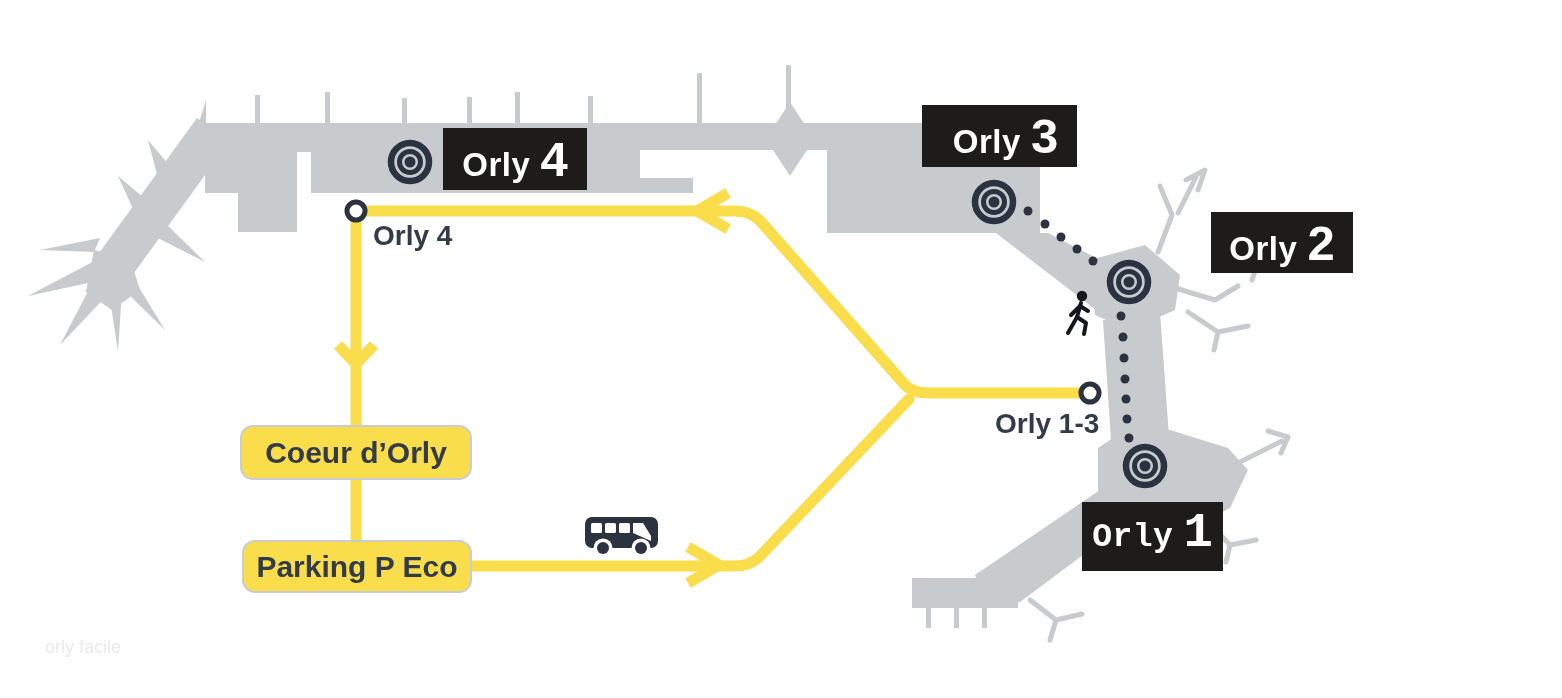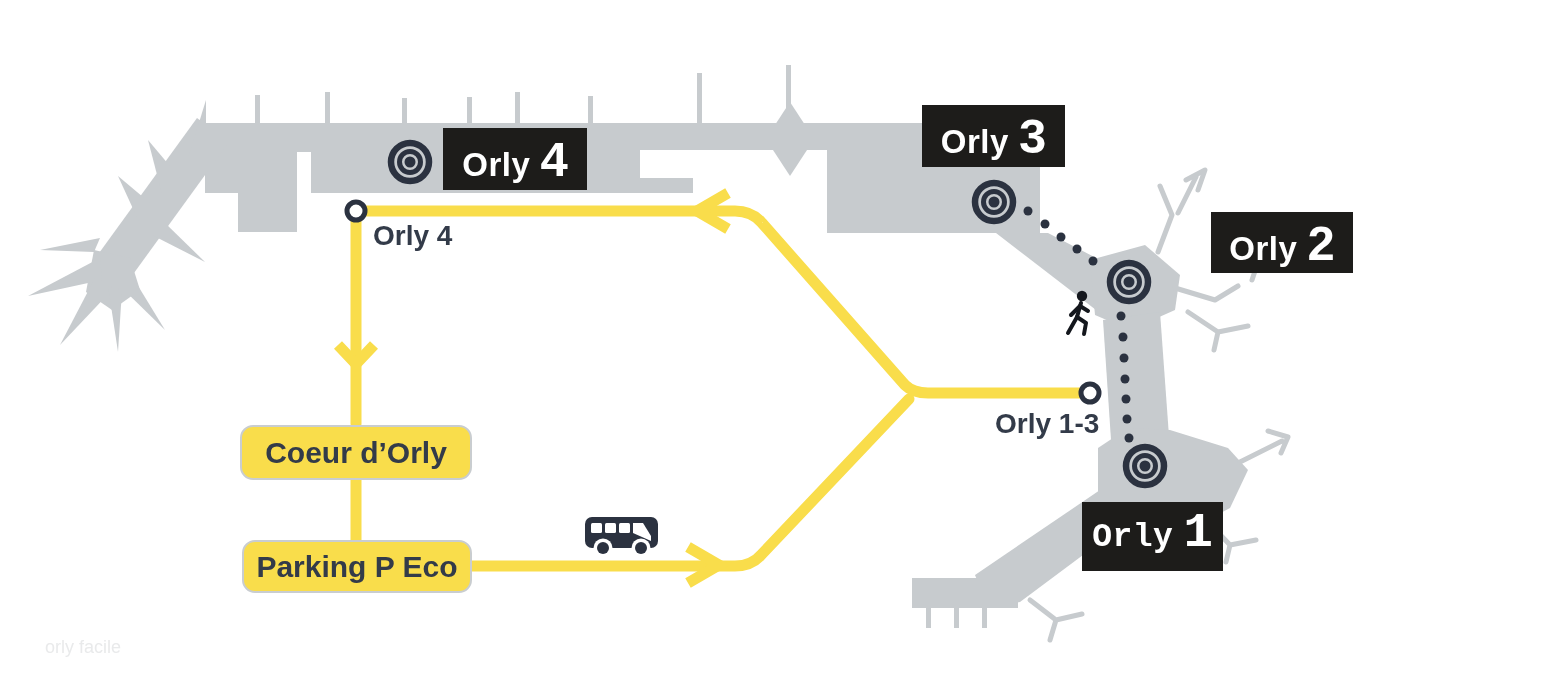--- a/index.html
+++ b/index.html
@@ -189,21 +189,21 @@
       <polygon class="white" points="48,8 58,8 66,21 66,26 48,18"></polygon>
       <circle class="white" cx="18" cy="33" r="9.5"></circle>
       <circle class="white" cx="56" cy="33" r="9.5"></circle>
       <circle class="navy" cx="18" cy="33" r="6"></circle>
       <circle class="navy" cx="56" cy="33" r="6"></circle>
     </g>
   </svg>
 
   <div class="tlabel" style="left:443px;top:128px;width:144px;height:62px;"><span class="tname">Orly</span><span class="tnum">4</span></div>
 
-  <div class="tlabel" style="left:922px;top:105px;width:143px;height:62px;"><span class="tname">Orly</span><span class="tnum">3</span></div>
+  <div class="tlabel" style="left:922px;top:105px;width:143px;height:62px;padding-left:12px;"><span class="tname">Orly</span><span class="tnum">3</span></div>
 
   <div class="tlabel" style="left:1170px;top:212px;width:142px;height:61px;margin-left:41px;"><span class="tname">Orly</span><span class="tnum">2</span></div>
 
   <div class="tlabel" style="left:1082px;top:502px;width:141px;height:69px;font-family:Liberation Mono, monospace;"><span class="tname">Orly</span><span class="tnum">1</span></div>
 
   <div class="stoplabel" style="left:373px;top:220px;">Orly 4</div>
   <div class="stoplabel" style="left:995px;top:408px;">Orly 1-3</div>
 
   <div class="stopbox" style="left:242px;top:540px;width:230px;height:53px;line-height:49px;">Parking P Eco</div>
   <div class="stopbox" style="left:240px;top:425px;width:232px;height:55px;line-height:51px;">Coeur d’Orly</div>

